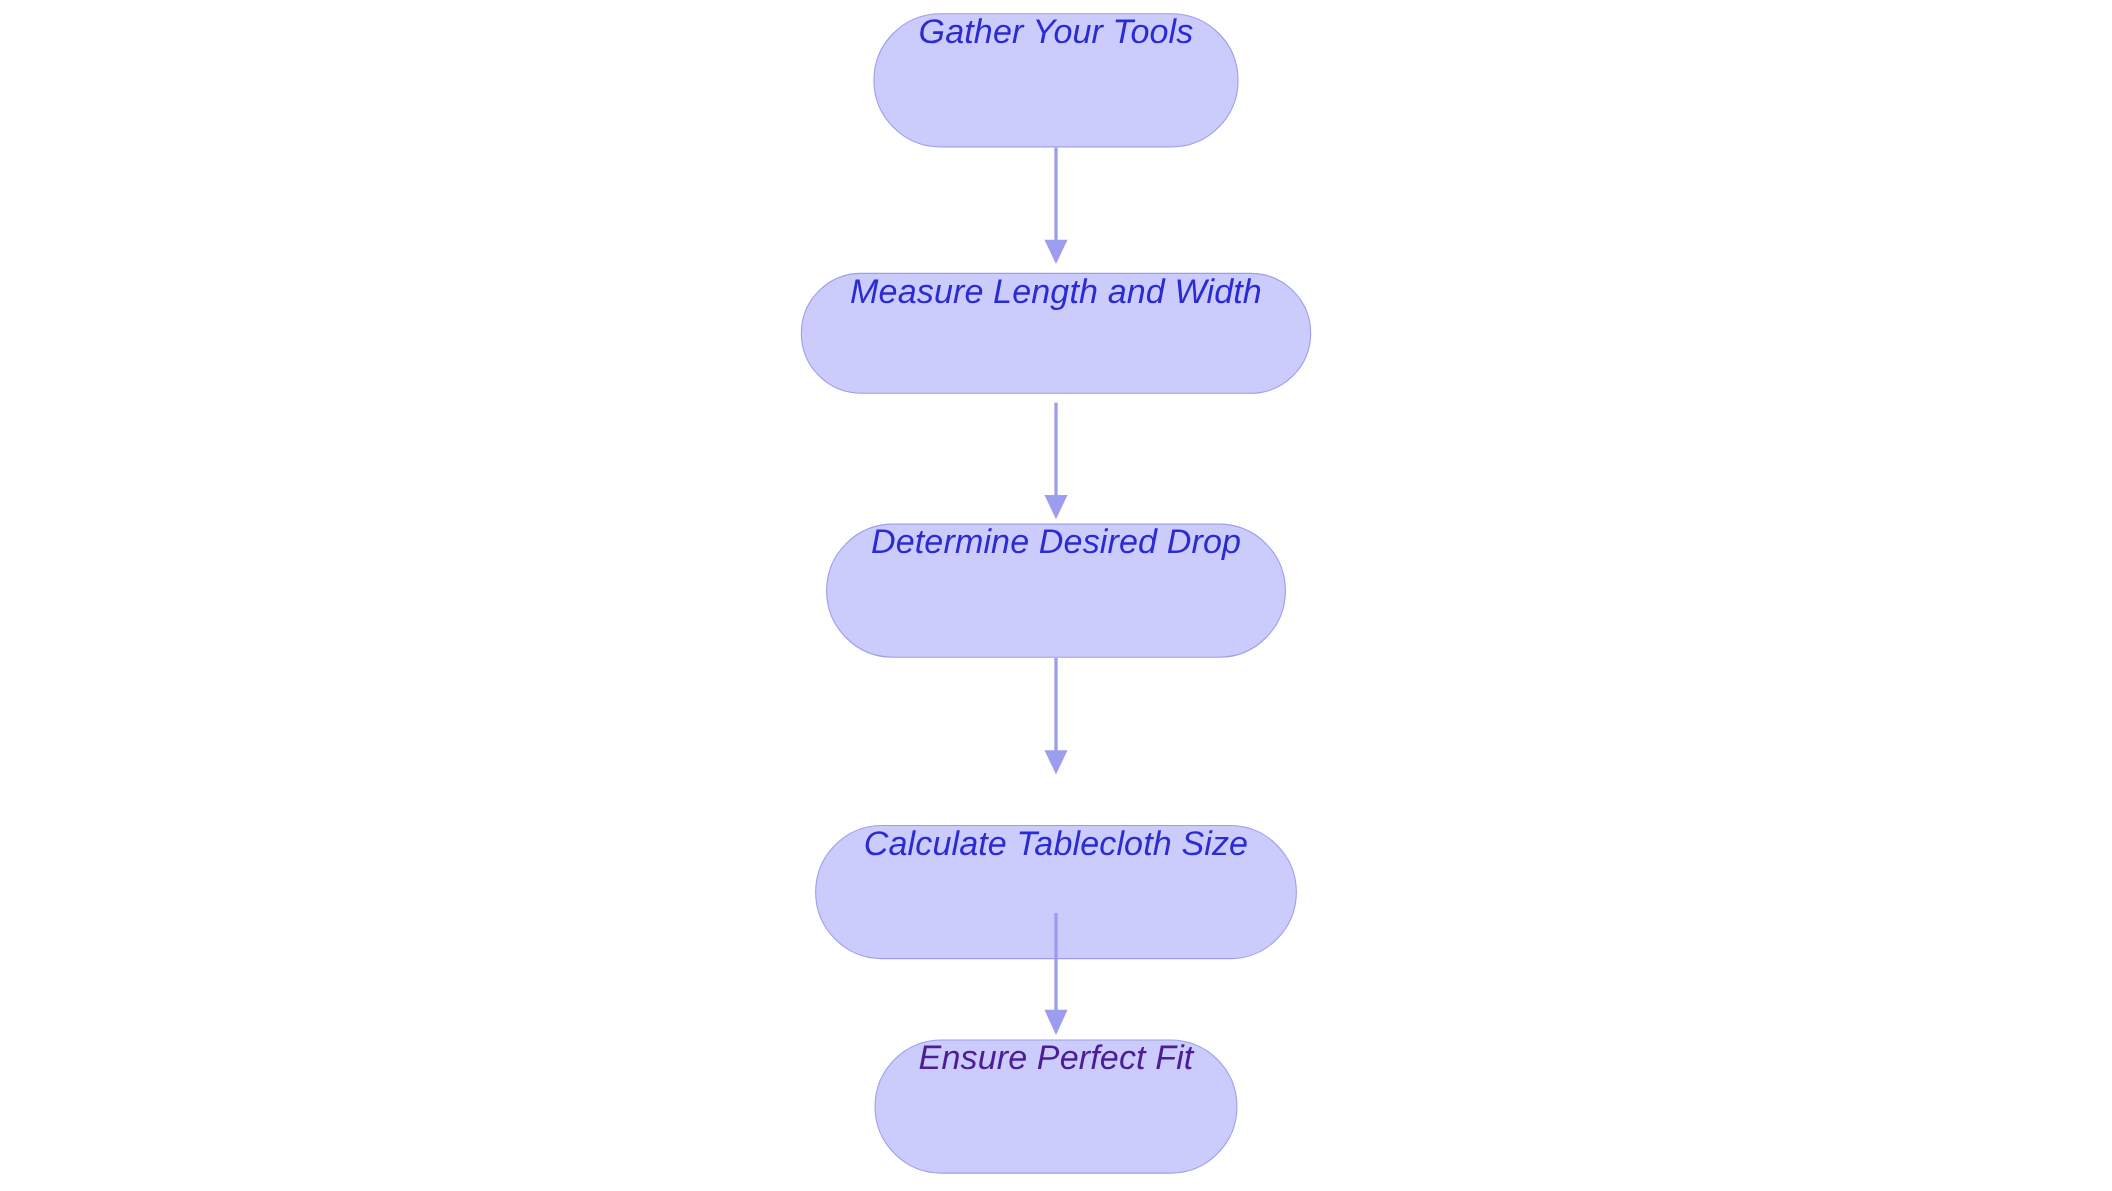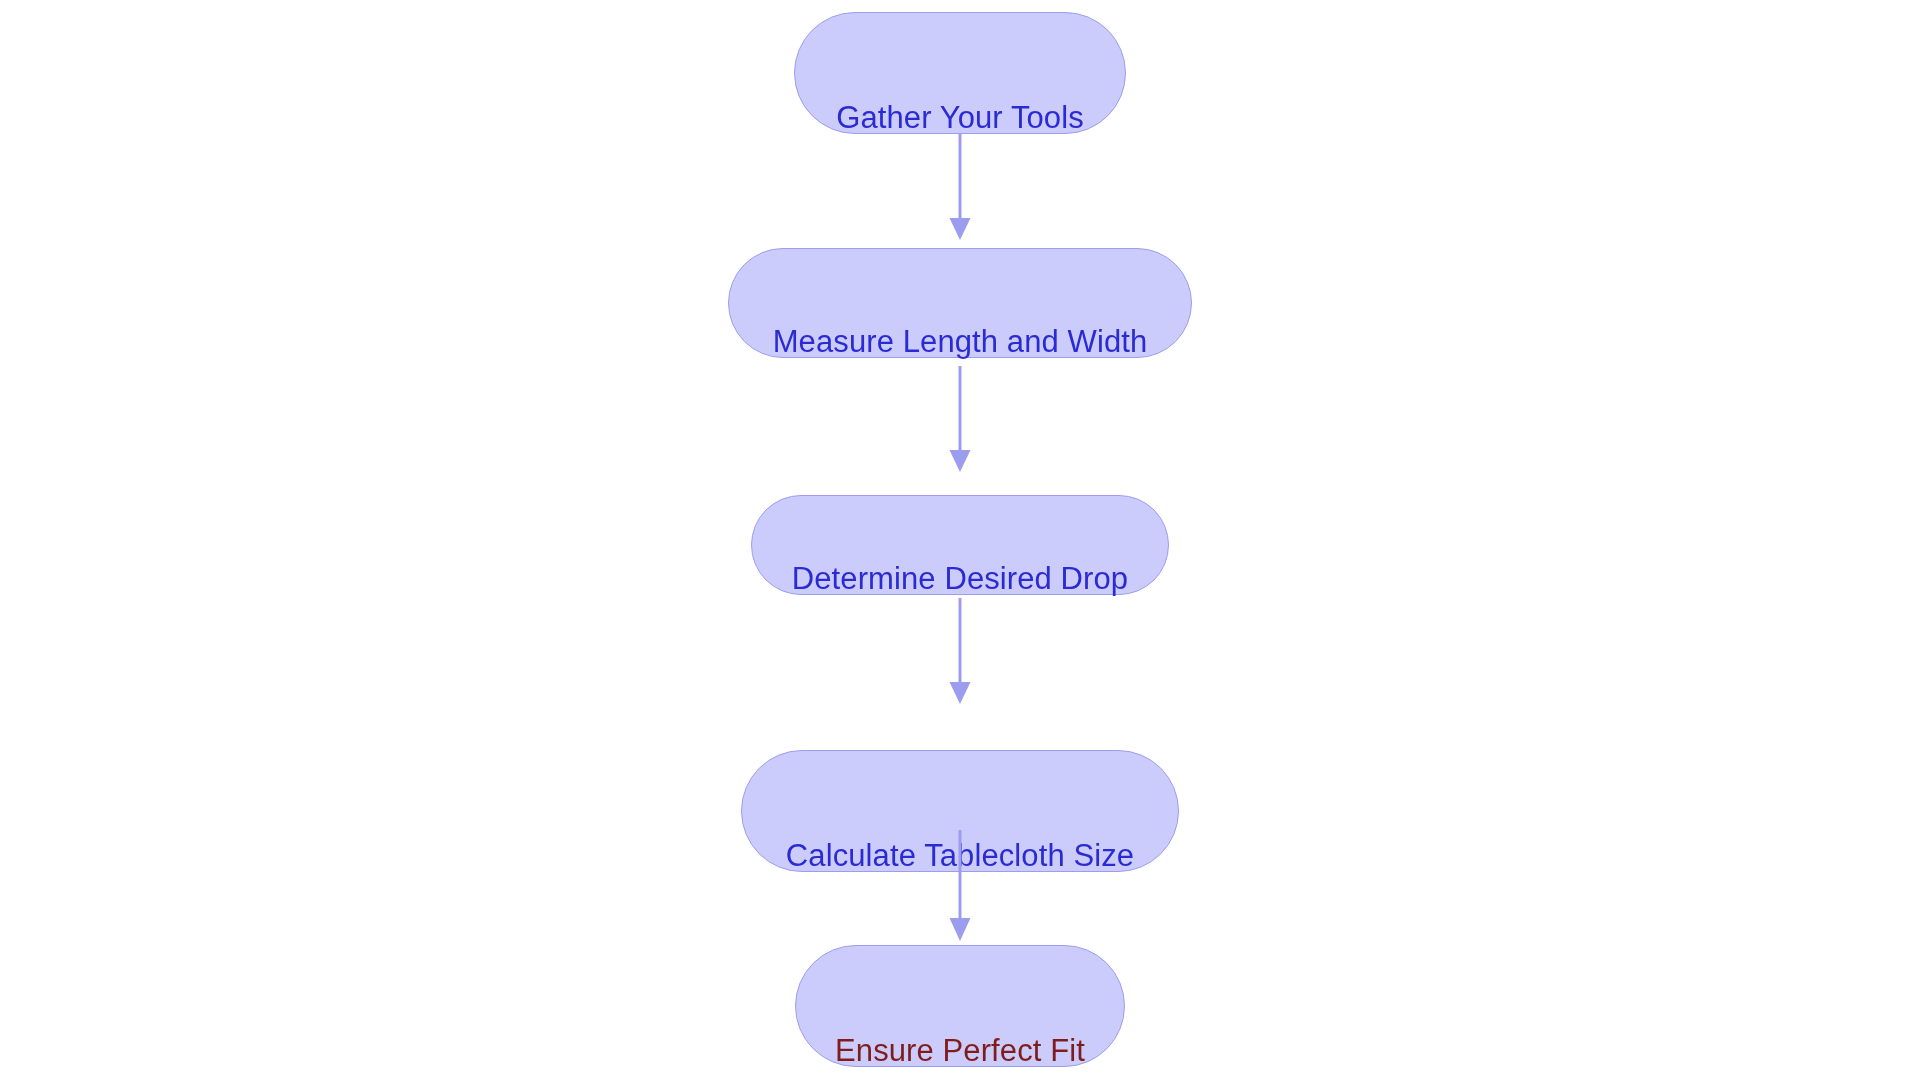--- a/index.html
+++ b/index.html
@@ -20,27 +20,28 @@
     width: 1920px;
     height: 1083px;
     background: #ffffff;
   }
 
   
   .node {
     position: absolute;
     box-sizing: border-box;
     display: flex;
-    align-items: flex-end;
+    align-items: flex-start;
     justify-content: center;
     background: #ccccfc;
     border: 1.5px solid #9d9def;
     border-radius: 9999px;
     transform: translateX(-50%);
     white-space: nowrap;
+    font-style: italic;
   }
   .node-label {
     color: #2b2bd4;
     font-size: 31px;
     font-weight: 400;
     letter-spacing: 0.1px;
     line-height: 1;
     user-select: none;
   }
 
@@ -75,21 +76,21 @@
     <span class="node-label" style="color: rgb(43, 43, 212);">Measure Length and Width</span>
   </div>
 
   <div class="connector" id="edge-2" style="left: 960px; top: 366px; height: 110px;">
     <svg width="28" viewBox="0 0 28 110" preserveAspectRatio="none" height="110">
       <line x1="14" y1="0" x2="14" y2="88" stroke="#9d9def" stroke-width="3"></line>
       <polygon points="3.5,84 24.5,84 14,106" fill="#9d9def"></polygon>
     </svg>
   </div>
 
-  <div class="node" id="node-3" style="left: 960px; top: 495px; width: 418px; height: 100px; background: rgb(204, 204, 252); border-color: rgb(157, 157, 239);">
+  <div class="node" id="node-3" style="left: 960px; top: 476px; width: 418px; height: 122px; background: rgb(204, 204, 252); border-color: rgb(157, 157, 239);">
     <span class="node-label" style="color: rgb(43, 43, 212);">Determine Desired Drop</span>
   </div>
 
   <div class="connector" id="edge-3" style="left: 960px; top: 598px; height: 110px;">
     <svg width="28" viewBox="0 0 28 110" preserveAspectRatio="none" height="110">
       <line x1="14" y1="0" x2="14" y2="88" stroke="#9d9def" stroke-width="3"></line>
       <polygon points="3.5,84 24.5,84 14,106" fill="#9d9def"></polygon>
     </svg>
   </div>
 
@@ -98,16 +99,16 @@
   </div>
 
   <div class="connector" id="edge-4" style="left: 960px; top: 830px; height: 115px;">
     <svg width="28" viewBox="0 0 28 115" preserveAspectRatio="none" height="115">
       <line x1="14" y1="0" x2="14" y2="92" stroke="#9d9def" stroke-width="3"></line>
       <polygon points="3.5,88 24.5,88 14,111" fill="#9d9def"></polygon>
     </svg>
   </div>
 
   <div class="node" id="node-5" style="left: 960px; top: 945px; width: 330px; height: 122px; background: rgb(204, 204, 252); border-color: rgb(157, 157, 239);">
-    <span class="node-label" style="color: #7f1d1d;">Ensure Perfect Fit</span>
+    <span class="node-label" style="color: #4c1d95;">Ensure Perfect Fit</span>
   </div>
 
 </div>
 
 </body></html>

